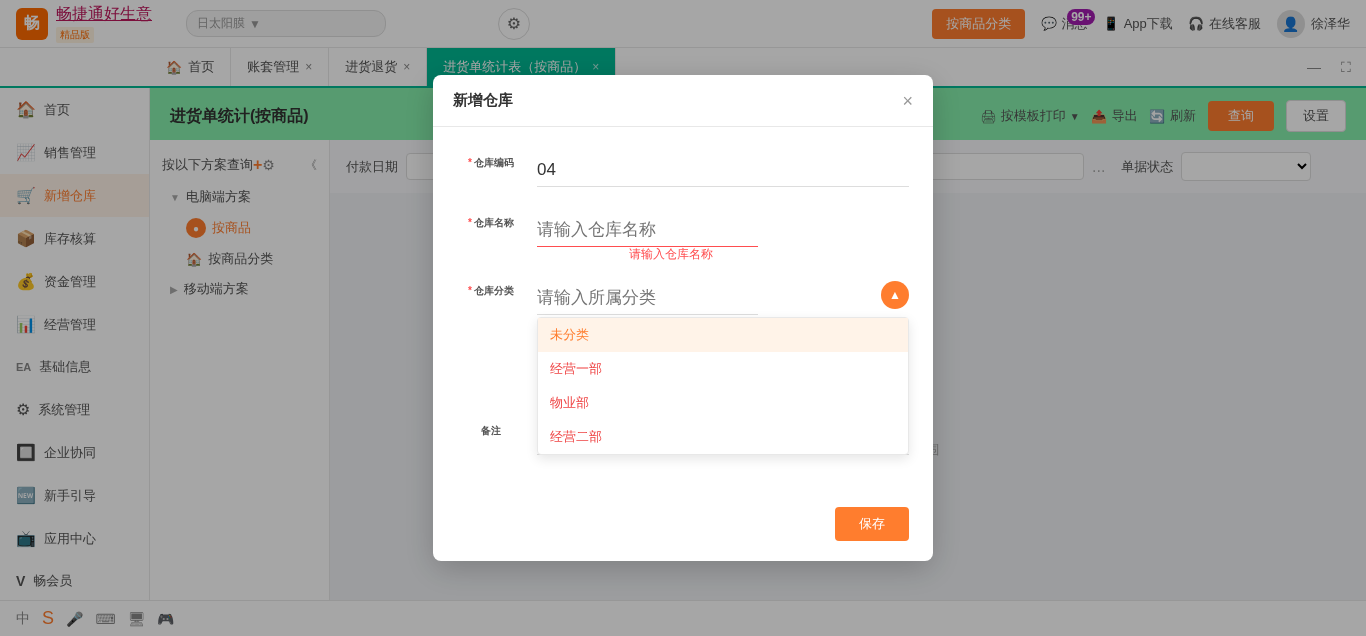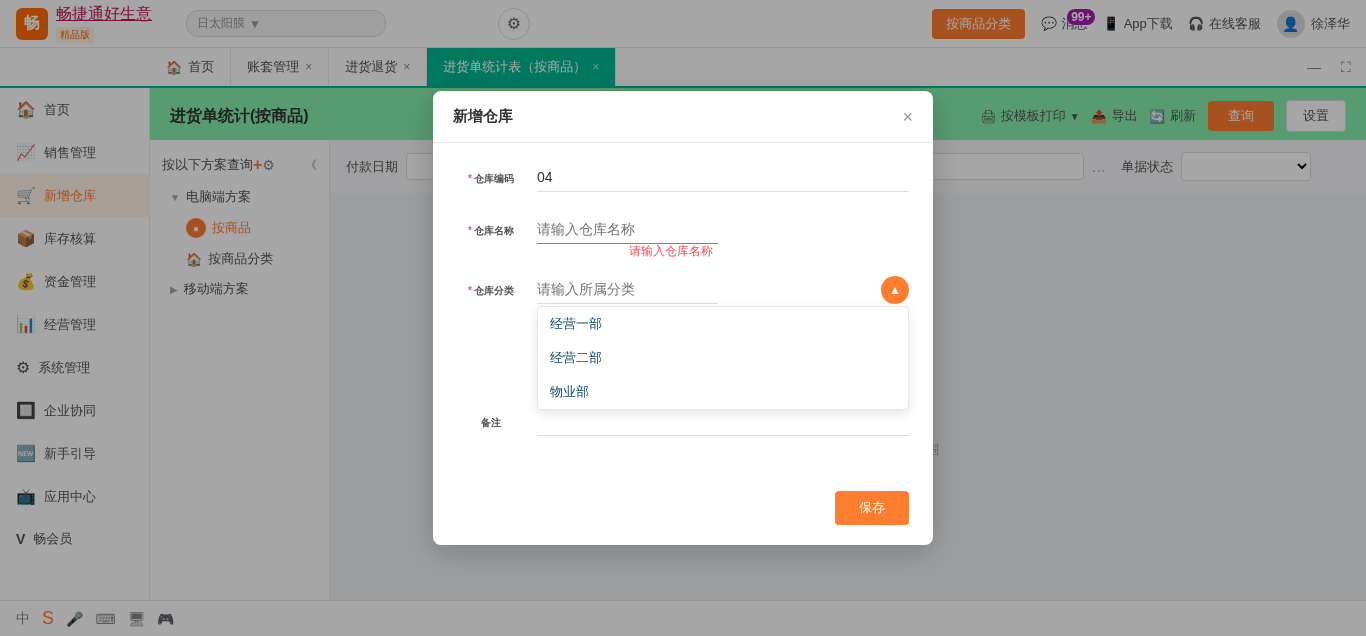--- a/index.html
+++ b/index.html
@@ -309,23 +309,24 @@
     .form-label.required::before {
       content: '*';
       color: #ff4d4f;
       margin-right: 2px;
     }
     .form-control {
       flex: 1;
       border: none;
       border-bottom: 1px solid #ddd;
       padding: 6px 0;
-      font-size: 14px;
+      font-size: 17px;
       outline: none;
       color: #333;
+      margin-top: 7px;
     }
     .form-control.error-border { border-bottom-color: #ff4d4f; }
     .error-msg {
       color: #ff4d4f;
       font-size: 12px;
       position: absolute;
       bottom: -16px;
       left: 92px;
     }
 
@@ -358,21 +359,21 @@
       right: 0;
       background: #fff;
       border: 1px solid #e8e8e8;
       border-radius: 4px;
       box-shadow: 0 4px 12px rgba(0,0,0,0.1);
       z-index: 300;
     }
     .dropdown-list-item {
       padding: 8px 12px;
       font-size: 13px;
-      color: #0c4a6e;
+      color: #ef4444;
       cursor: pointer;
     }
     .dropdown-list-item.selected { background: #fff3e8; color: #ff7d2e; }
 
     .dialog-footer {
       display: flex;
       justify-content: flex-end;
       padding: 12px 24px 20px;
       gap: 12px;
     }
@@ -537,20 +538,24 @@
       <span class="sidebar-icon">📦</span>
       <span>库存核算</span>
     </div>
     <div class="sidebar-item">
       <span class="sidebar-icon">💰</span>
       <span>资金管理</span>
     </div>
     <div class="sidebar-item">
       <span class="sidebar-icon">📊</span>
       <span>经营管理</span>
+    </div>
+    <div class="sidebar-item">
+      <span class="sidebar-icon" style="font-size:11px;font-weight:bold;color:#888;">EA</span>
+      <span>基础信息</span>
     </div>
     <div class="sidebar-item">
       <span class="sidebar-icon">⚙</span>
       <span>系统管理</span>
     </div>
     <div class="sidebar-item">
       <span class="sidebar-icon">🔲</span>
       <span>企业协同</span>
     </div>
     <div class="sidebar-item">
@@ -683,23 +688,24 @@
       </div>
 
       <div class="form-row" style="position:relative;">
         <span class="form-label required">仓库分类</span>
         <div class="form-control-wrap" style="position:relative;">
           <input class="form-control" type="text" placeholder="请输入所属分类" style="">
           <div class="dropdown-arrow">▲</div>
 
           
           <div class="dropdown-list">
+            <div class="dropdown-list-item selected">未分类</div>
             <div class="dropdown-list-item">经营一部</div>
+            <div class="dropdown-list-item">物业部</div>
             <div class="dropdown-list-item">经营二部</div>
-            <div class="dropdown-list-item">物业部</div>
           </div>
         </div>
       </div>
 
       <div class="form-row" style="margin-top:100px;">
         <span class="form-label">备注</span>
         <input class="form-control" type="text" style="">
       </div>
 
     </div>

